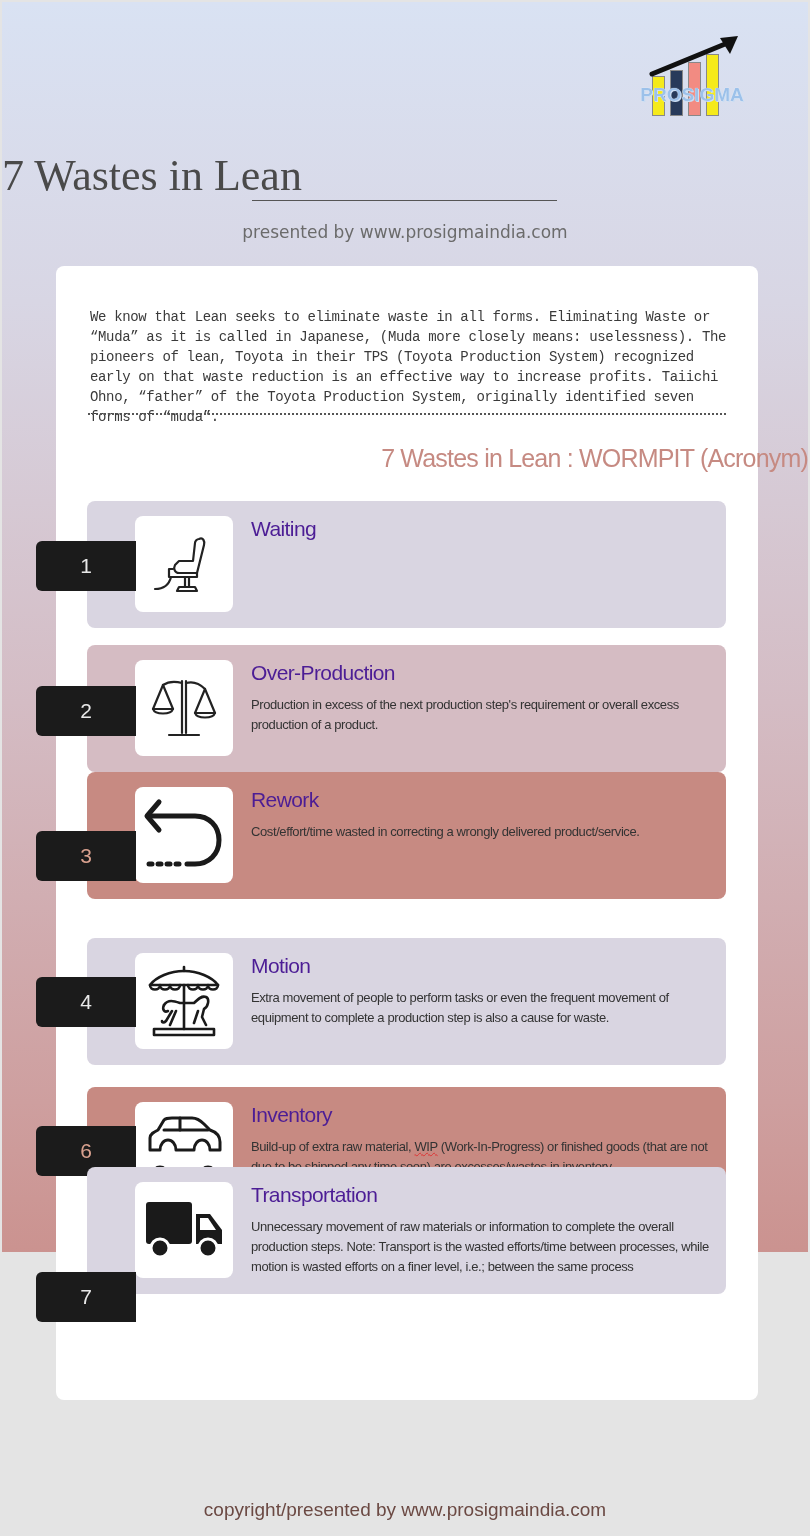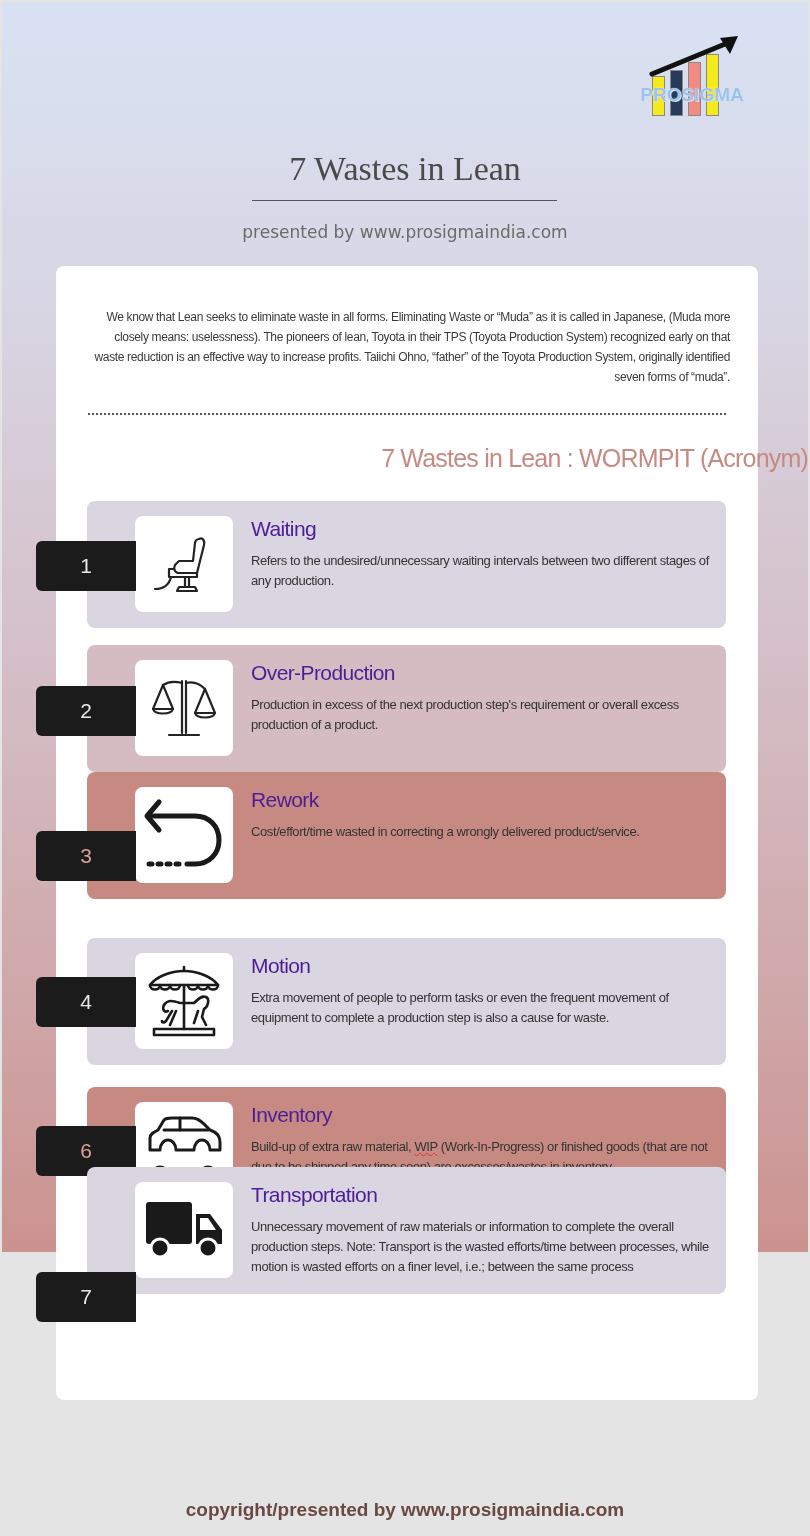--- a/index.html
+++ b/index.html
@@ -15,36 +15,36 @@
   .logo { position: absolute; left: 636px; top: 30px; width: 110px; height: 90px; }
   .logo .bar { position: absolute; bottom: 6px; width: 13px; border: 1px solid #888; }
   .logo .arrow { position: absolute; }
   .logo .brand {
     position: absolute; left: 0; top: 52px; width: 108px; text-align: center;
     font-family: "Liberation Sans", sans-serif; font-weight: bold; font-size: 19px;
     color: #9cc1ea; letter-spacing: 0px;
     text-shadow: 0 0 1px #ffffff, 1px 1px 0 #c9dcf2;
   }
   .title {
-    position: absolute; left: 0; width: 806px; top: 148px; text-align: center;
-    font-family: "Liberation Serif", serif; font-size: 34px; color: #4a4a4a;
+    position: absolute; left: 0; width: 806px; top: 148px; text-align: left;
+    font-family: "Liberation Serif", serif; font-size: 44px; color: #4a4a4a;
   }
   .title-rule { position: absolute; left: 250px; top: 198px; width: 305px; height: 1px; background: #555; }
   .subtitle {
     position: absolute; left: 0; width: 806px; top: 220px; text-align: center;
     font-family: "DejaVu Sans", sans-serif; font-size: 17px; color: #6b6b6b;
   }
   .card {
     position: absolute; left: 54px; top: 264px; width: 702px; height: 1134px;
     background: #ffffff; border-radius: 8px;
   }
   .intro {
-    position: absolute; left: 88px; top: 305px; width: 640px; text-align: right;
-    font-size: 12px; line-height: 20px; color: #3a3a3a;
-    font-family: Liberation Sans, sans-serif; letter-spacing: -0.35px;
+    position: absolute; left: 88px; top: 305px; width: 640px; text-align: left;
+    font-size: 14px; line-height: 20px; color: #3a3a3a;
+    font-family: Liberation Mono, monospace; letter-spacing: -0.35px;
   }
   .dots { position: absolute; left: 86px; top: 411px; width: 638px; border-top: 2px dotted #555; }
   .section-title {
     position: absolute; left: 0; width: 806px; top: 442px; text-align: right;
     font-family: "Liberation Sans", sans-serif; font-size: 25px; color: #c68a82;
     letter-spacing: -0.8px;
   }
   .item {
     position: absolute; left: 85px; width: 639px; height: 127px; border-radius: 8px;
   }
@@ -71,21 +71,21 @@
   .c-pink { background: #d5bcc3; }
   .c-rose { background: #c78a82; }
   .wip { text-decoration: underline wavy #d33; text-decoration-thickness: 1px; }
   .footer-note {
     position: absolute; left: 40px; top: 1430px; width: 730px; text-align: center;
     font-family: "Liberation Sans", sans-serif; font-size: 20px; line-height: 26px; color: #1e1e1e;
     letter-spacing: -0.6px;
   }
   .copyright {
     position: absolute; left: 0; width: 806px; top: 1497px; text-align: center;
-    font-family: "Liberation Sans", sans-serif; font-size: 19px; color: #6b4943; font-weight: bold;
+    font-family: "Liberation Sans", sans-serif; font-size: 19px; color: #6b4943;
   }
 </style>
 </head>
 <body>
 
 <div class="page">
 
   <div class="logo">
     <div class="bar" style="left:14px;height:40px;background:#f5ea1a;"></div>
     <div class="bar" style="left:32px;height:46px;background:#273a5a;"></div>
@@ -113,21 +113,20 @@
       <svg width="70" height="70" viewBox="0 0 70 70" fill="none" stroke="#222" stroke-width="2.2" stroke-linecap="round" stroke-linejoin="round">
         <path d="M50 10 C54 8 56 12 55 16 L48 44 L30 44 C26 44 24 40 26 36 L30 32 L44 32 L46 14 C46 12 48 10 50 10 Z"></path>
         <path d="M24 40 L20 40 L20 48 L48 48 L48 44"></path>
         <line x1="36" y1="48" x2="36" y2="58"></line>
         <line x1="40" y1="48" x2="40" y2="58"></line>
         <path d="M28 62 L48 62 L46 58 L30 58 Z"></path>
         <path d="M22 48 C20 56 14 60 6 60"></path>
       </svg>
     </div>
     <div class="heading">Waiting</div>
-    <div class="desc">Refers to the undesired/unnecessary waiting intervals between two different stages of any production.</div>
   </div>
   <div class="num-tab" style="top:539px;">
       <span>1</span>
     </div>
 
   <div class="item c-pink" style="top:643px;">
     <div class="icon-box">
       <svg width="70" height="70" viewBox="0 0 70 70" fill="none" stroke="#222" stroke-width="2.2" stroke-linecap="round" stroke-linejoin="round">
         <line x1="33" y1="8" x2="33" y2="60"></line>
         <line x1="37" y1="8" x2="37" y2="60"></line>

